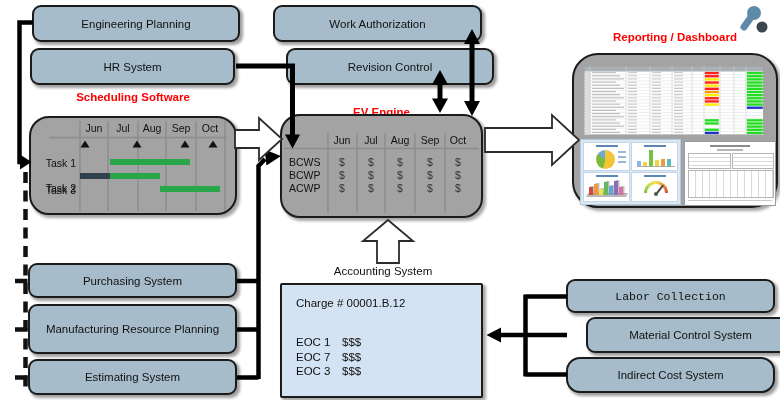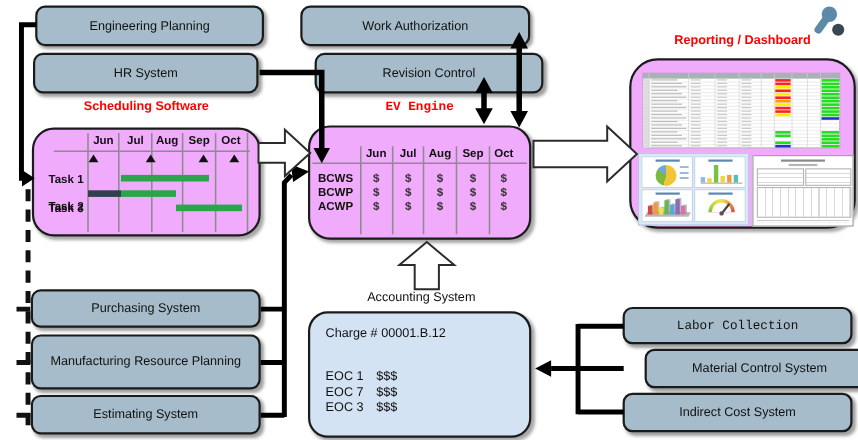--- a/index.html
+++ b/index.html
@@ -2,24 +2,24 @@
 <html><head>
 <meta charset="utf-8">
 <style>
   html,body{margin:0;padding:0;background:#fff;}
   .canvas{position:relative;width:780px;height:400px;background:#fff;
           font-family:"Liberation Sans",sans-serif;overflow:hidden;color:#111;}
   .abs{position:absolute;}
   .sysbox{position:absolute;box-sizing:border-box;background:#a6bcca;border:2px solid #1b1b1b;
           border-radius:9px;display:flex;align-items:center;justify-content:center;
           font-size:11.5px;color:#111;box-shadow:2.5px 2.5px 3px rgba(0,0,0,.38);text-align:center;}
-  .cream{position:absolute;box-sizing:border-box;background:#f0abfc;border:2px solid #1b1b1b;
-         border-radius:20px;box-shadow:2.5px 2.5px 3px rgba(0,0,0,.35);font-weight:bold;}
+  .cream{position:absolute;box-sizing:border-box;background:#a3a3a3;border:2px solid #1b1b1b;
+         border-radius:20px;box-shadow:2.5px 2.5px 3px rgba(0,0,0,.35);}
   .charge{position:absolute;box-sizing:border-box;background:#d4e3f3;border:2px solid #1b1b1b;
-          border-radius:18px;box-shadow:2.5px 2.5px 3px rgba(0,0,0,.35);font-size:11.5px;}
+          border-radius:2px;box-shadow:2.5px 2.5px 3px rgba(0,0,0,.35);font-size:11.5px;}
   .redlbl{position:absolute;color:#ff0000;font-size:11.5px;font-weight:bold;text-align:center;}
   .blklbl{position:absolute;color:#111;font-size:11.5px;text-align:center;}
   .monthlbl{position:absolute;font-size:10.5px;transform:translateX(-50%);white-space:nowrap;}
   .tasklbl{position:absolute;font-size:10.5px;width:44px;text-align:right;left:1px;}
   .rowlbl{position:absolute;font-size:10.5px;left:7px;}
   .cell{position:absolute;font-size:10.5px;transform:translateX(-50%);color:#333;}
   .evtitle{position:absolute;left:0;right:0;top:3px;text-align:center;font-size:11px;
            text-decoration:underline;}
   .eoclabel{position:absolute;left:14px;font-size:11.5px;}
   .eocvalue{position:absolute;left:60px;font-size:11.5px;}
@@ -104,26 +104,26 @@
     </div>
   <div class="sysbox" style="left:28px;top:359px;width:209px;height:36px;">
     <span>Estimating System</span>
     </div>
   <div class="sysbox" style="left:566px;top:279px;width:209px;height:34px;font-family:Liberation Mono, monospace;">
     <span>Labor Collection</span>
     </div>
   <div class="sysbox" style="left:586px;top:317px;width:209px;height:36px;">
     <span>Material Control System</span>
     </div>
-  <div class="sysbox" style="left:566px;top:357px;width:209px;height:36px;">
+  <div class="sysbox" style="left:566px;top:357px;width:209px;height:36px;border-radius:14px;">
     <span>Indirect Cost System</span>
     </div>
 
   <div class="redlbl" style="left:29px;top:91px;width:208px;">Scheduling Software</div>
-  <div class="redlbl" style="left:280px;top:91px;width:203px;font-family:Liberation Mono, monospace;">EV Engine</div>
+  <div class="redlbl" style="left:280px;top:106px;width:203px;">EV Engine</div>
   <div class="redlbl" style="left:572px;top:31px;width:206px;">Reporting / Dashboard</div>
   <div class="blklbl" style="left:280px;top:265px;width:206px;">Accounting System</div>
 
   <div class="cream" style="left:29px;top:116px;width:208px;height:99px;z-index:2;">
     <svg id="gantt-svg" class="abs" style="left:0;top:0;" width="204" height="95">
       <path d="M49,3 V93 M77,3 V93 M107,3 V93 M135,3 V93 M165,3 V93 M194,3 V93" stroke="#8c8c8c" stroke-width="1.4"></path>
       <path d="M18,19.5 H196" stroke="#8c8c8c" stroke-width="1.4"></path>
     <polygon points="54,22.5 49.5,29.5 58.5,29.5" fill="#111"></polygon>
         <polygon points="106,22.5 101.5,29.5 110.5,29.5" fill="#111"></polygon>
         <polygon points="154,22.5 149.5,29.5 158.5,29.5" fill="#111"></polygon>

